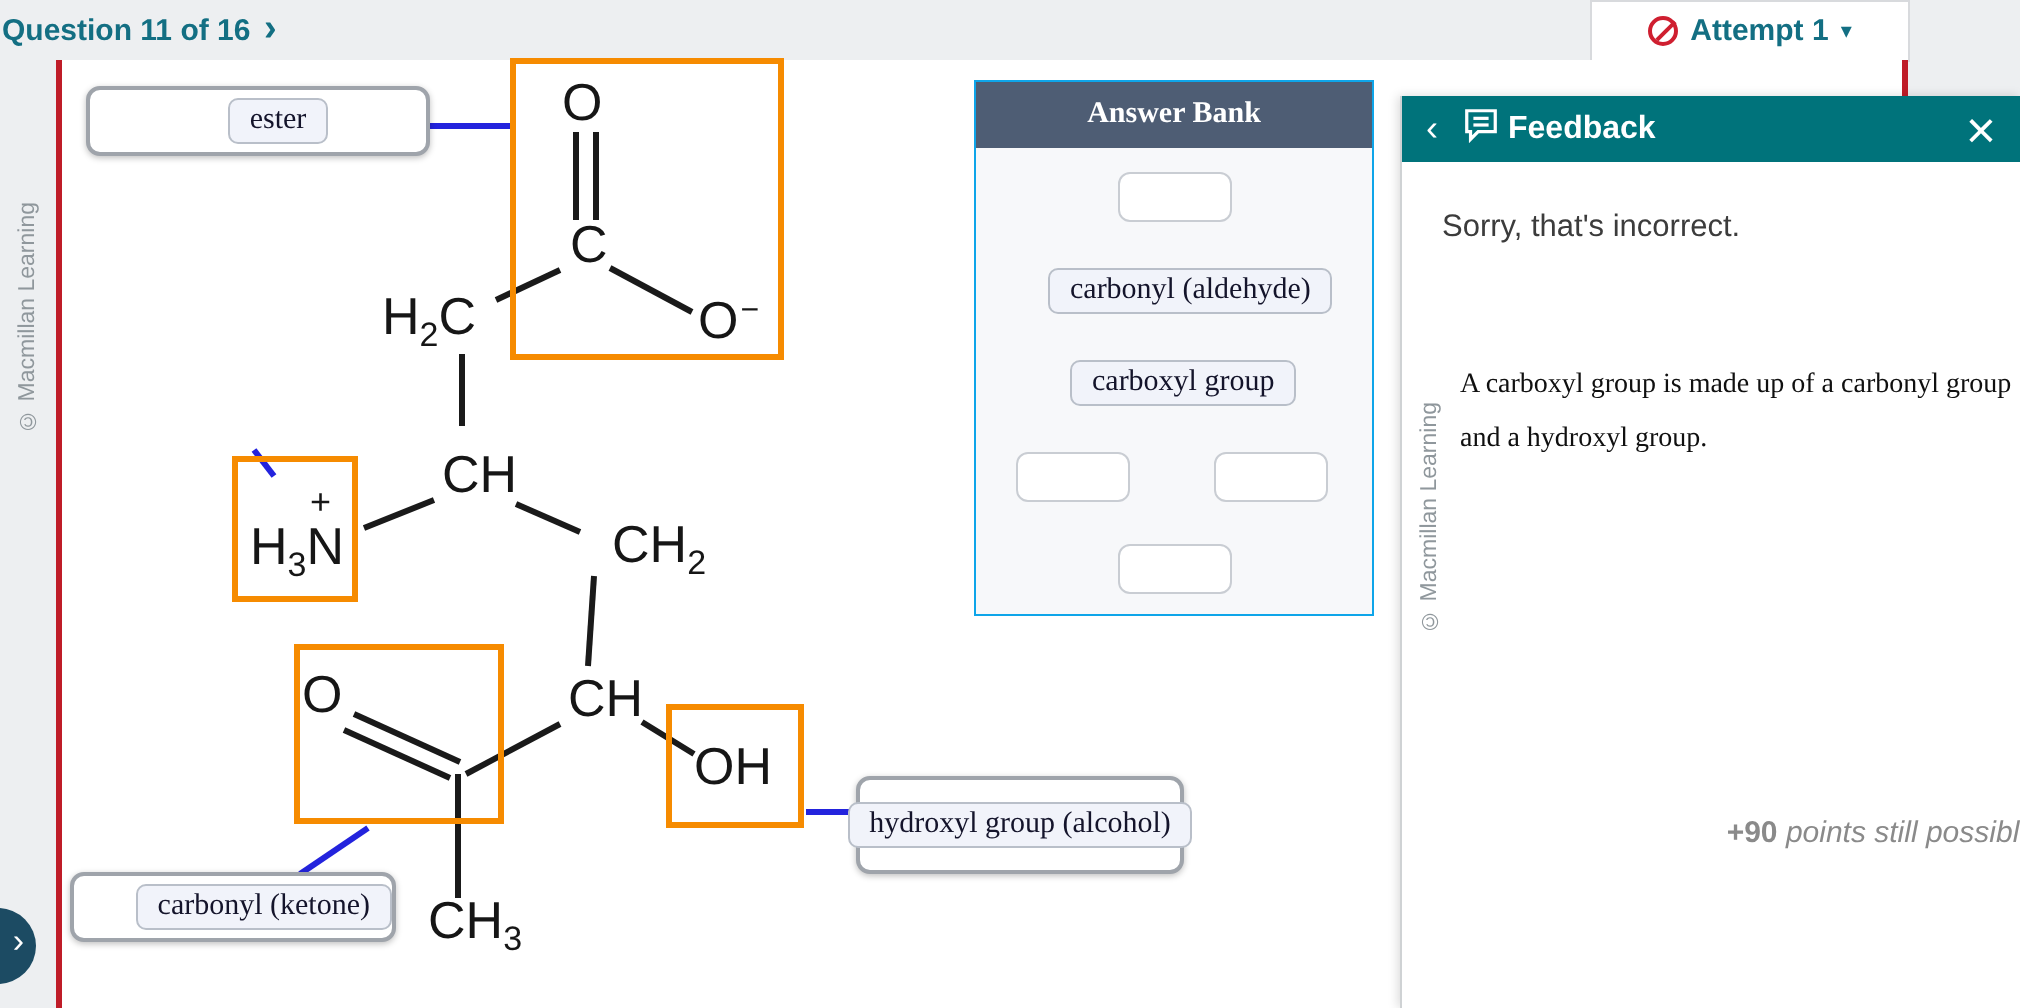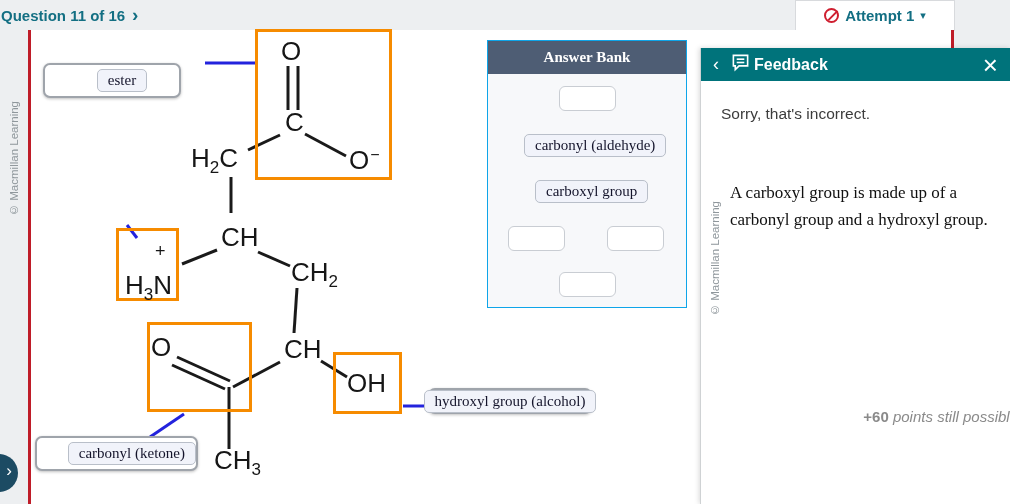--- a/index.html
+++ b/index.html
@@ -58,21 +58,21 @@
   .fb-header { height:33px; background:#00737b; color:#fff; display:flex; align-items:center; padding:0 12px; }
   .fb-chev { font-size:18px; margin-right:12px; cursor:pointer; }
   .fb-icon { margin-right:4px; cursor:default; }
   .fb-title { font-size:16px; font-weight:bold; }
   .fb-close { margin-left:auto; font-size:26px; line-height:26px; font-weight:normal; cursor:pointer; }
   .fb-body { position:relative; height:348px; }
   .fb-status { position:absolute; left:20px; top:24px; font-size:15.5px; color:#3c3c3c; }
   .fb-copy { position:absolute; left:3px; top:80px; height:195px; width:22px; color:#8f979c; font-size:11.5px;
              display:flex; align-items:center; justify-content:center; }
   .fb-para { position:absolute; left:29px; top:98px; width:276px; font-family:"Liberation Serif", serif;
-             font-size:17px; line-height:27px; color:#101010; }
+             font-size:14px; line-height:27px; color:#101010; }
   .fb-points { position:absolute; right:-8px; bottom:4px; font-size:15px; color:#8a8a8a; white-space:nowrap; }
   .fb-points .pts-val { font-weight:bold; }
   .fb-points .pts-note { font-style:italic; }
 </style>
 </head>
 <body>
 
 <div class="app">
 
   <div class="topbar">
@@ -121,34 +121,34 @@
   <div class="hl" style="left:116px; top:228px; width:63px;  height:73px;"></div>
   <div class="hl" style="left:147px; top:322px; width:105px; height:90px;"></div>
   <div class="hl" style="left:333px; top:352px; width:69px;  height:62px;"></div>
 
   <div class="atom" style="left:281px; top:38px;">O</div>
   <div class="atom" style="left:285px; top:109px;">C</div>
   <div class="atom" style="left:191px; top:145px;"><span>H</span><span class="sb">2</span><span>C</span></div>
   <div class="atom" style="left:349px; top:147px;"><span>O</span><span class="sp">−</span></div>
   <div class="atom" style="left:221px; top:224px;">CH</div>
   <div class="charge" style="left:155px; top:242px;">+</div>
-  <div class="atom" style="left:125px; top:260px;margin-top:12px;"><span>H</span><span class="sb">3</span><span>N</span></div>
-  <div class="atom" style="left:291px; top:259px;"><span>CH</span><span class="sb">2</span></div>
+  <div class="atom" style="left:125px; top:260px;"><span>H</span><span class="sb">3</span><span>N</span></div>
+  <div class="atom" style="left:306px; top:259px;"><span>CH</span><span class="sb">2</span></div>
   <div class="atom" style="left:284px; top:336px;">CH</div>
   <div class="atom" style="left:151px; top:334px;">O</div>
   <div class="atom" style="left:347px; top:370px;">OH</div>
   <div class="atom" style="left:214px; top:447px;text-align:right;"><span>CH</span><span class="sb">3</span></div>
 
-  <div class="dropbox" style="left:43px; top:63px; width:138px; height:35px;padding-left:20px;">
+  <div class="dropbox" style="left:43px; top:43px; width:172px; height:35px;padding-left:20px;">
     <span class="chip">ester</span>
   </div>
   <div class="dropbox" style="left:35px; top:436px; width:163px; height:35px;justify-content:flex-end;">
     <span class="chip">carbonyl (ketone)</span>
   </div>
-  <div class="dropbox" style="left:428px; top:388px; width:164px; height:26px;">
+  <div class="dropbox" style="left:428px; top:388px; width:164px; height:49px;">
     <span class="chip">hydroxyl group (alcohol)</span>
   </div>
 
   <div class="bank">
     <div class="bank-header">Answer Bank</div>
     <div class="bank-body">
       <div class="slot" style="left:71px; top:12px;"></div>
       <span class="chip bank-chip" style="left:47px; top:106px;">carboxyl group</span>
       <span class="chip bank-chip" style="left:36px; top:60px;">carbonyl (aldehyde)</span>
       <div class="slot" style="left:20px;  top:152px;"></div>
@@ -170,21 +170,21 @@
       <span class="fb-title">Feedback</span>
       <span class="fb-close">×</span>
     </div>
     <div class="fb-body">
       <div class="fb-status">Sorry, that's incorrect.</div>
       <div class="fb-copy">
         <span class="vtext">© Macmillan Learning</span>
       </div>
       <div class="fb-para">A carboxyl group is made up of a carbonyl group and a hydroxyl group.</div>
       <div class="fb-points">
-        <span class="pts-val">+60</span>
+        <span class="pts-val">+90</span>
         <span class="pts-note"> <span>points still possible</span></span>
       </div>
     </div>
   </div>
 
   <div class="nav-circle">
     <span>›</span>
   </div>
 
 </div>

